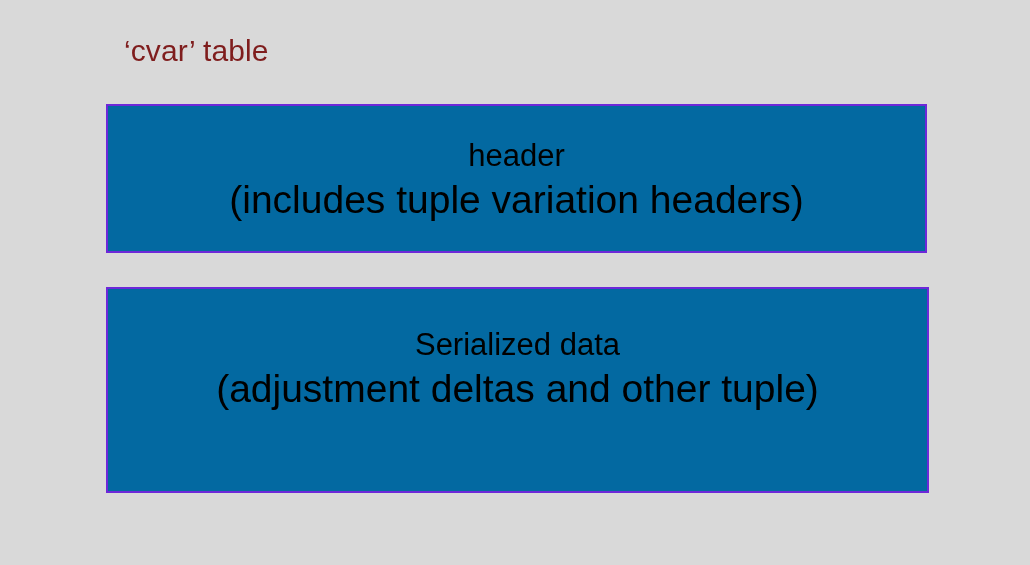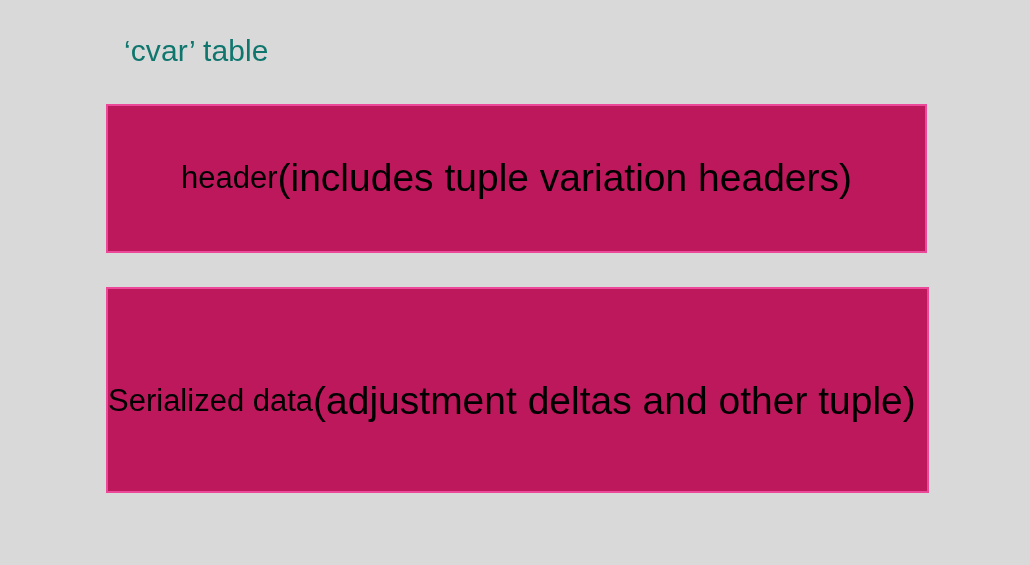--- a/index.html
+++ b/index.html
@@ -23,52 +23,52 @@
     width: 1030px;
     height: 565px;
   }
 
   .diagram-title {
     position: absolute;
     left: 124px;
     top: 32px;
     font-size: 30px;
     line-height: 38px;
-    color: #0f766e;
+    color: #7f1d1d;
     white-space: nowrap;
     letter-spacing: 0.1px;
     text-align: right;
   }
 
   .block {
     position: absolute;
-    background: #be185d;
-    border: 2px solid #ec4899;
+    background: #0369a1;
+    border: 2px solid #6d28d9;
     box-sizing: border-box;
     display: flex;
-    flex-direction: row;
+    flex-direction: column;
     align-items: center;
   }
 
   #header-block {
     left: 106px;
     top: 104px;
     width: 821px;
     height: 149px;
     justify-content: center;
     padding-bottom: 2px;
   }
 
   #data-block {
     left: 106px;
     top: 287px;
     width: 823px;
     height: 206px;
     justify-content: flex-start;
-    padding-top: 22px;
+    padding-top: 34px;
   }
 
   .block-line {
     font-size: 31px;
     line-height: 44px;
     text-align: center;
     white-space: nowrap;
     color: #000000;
   }
 

